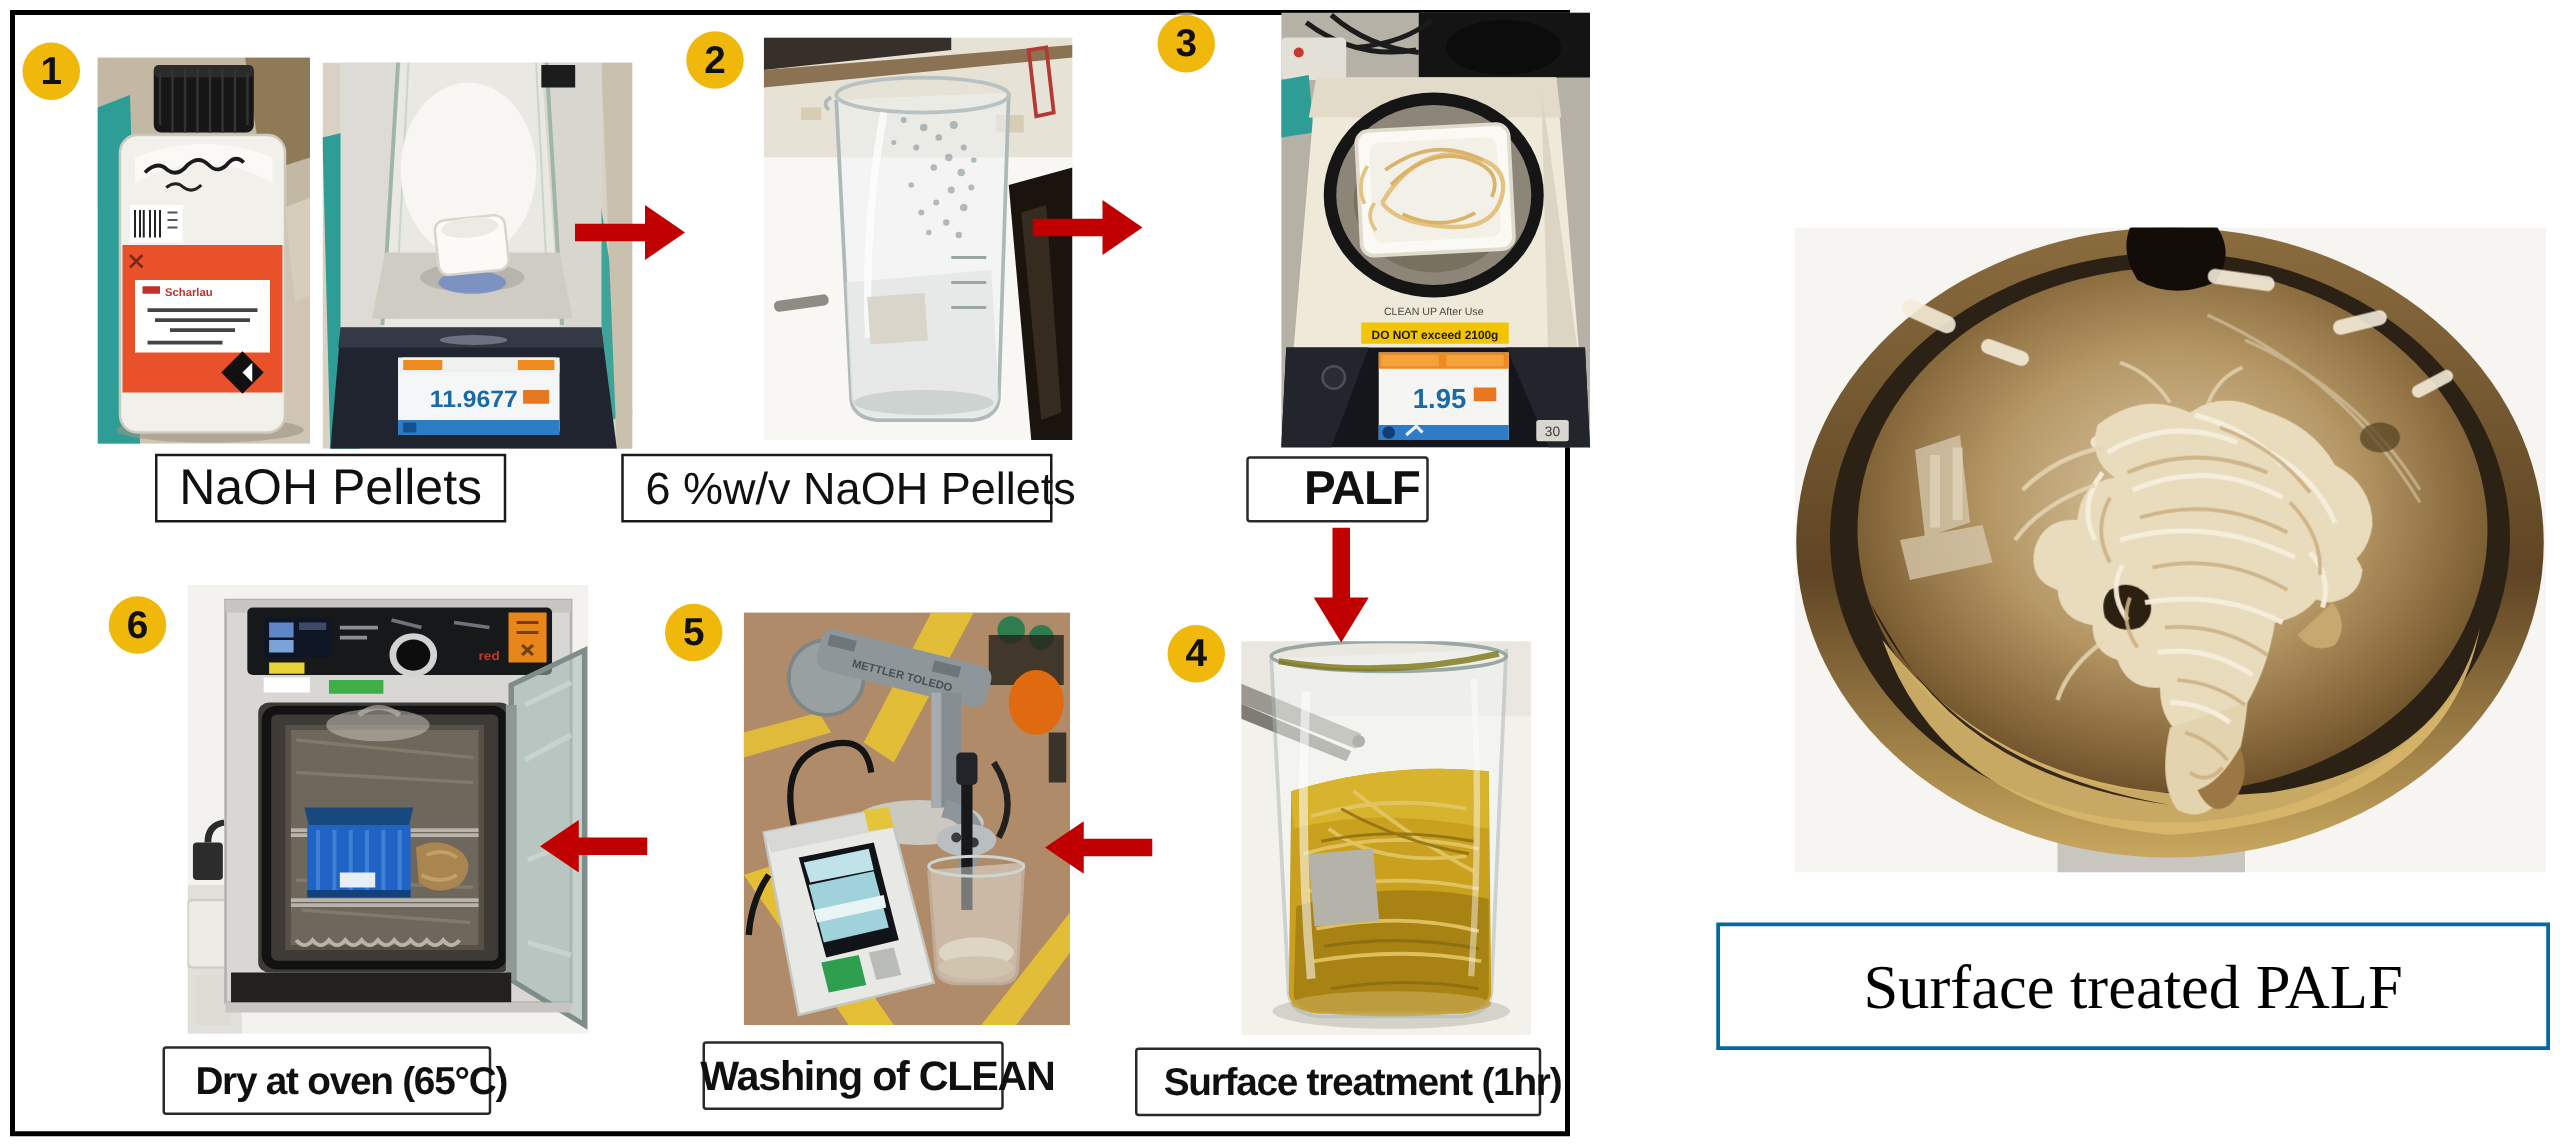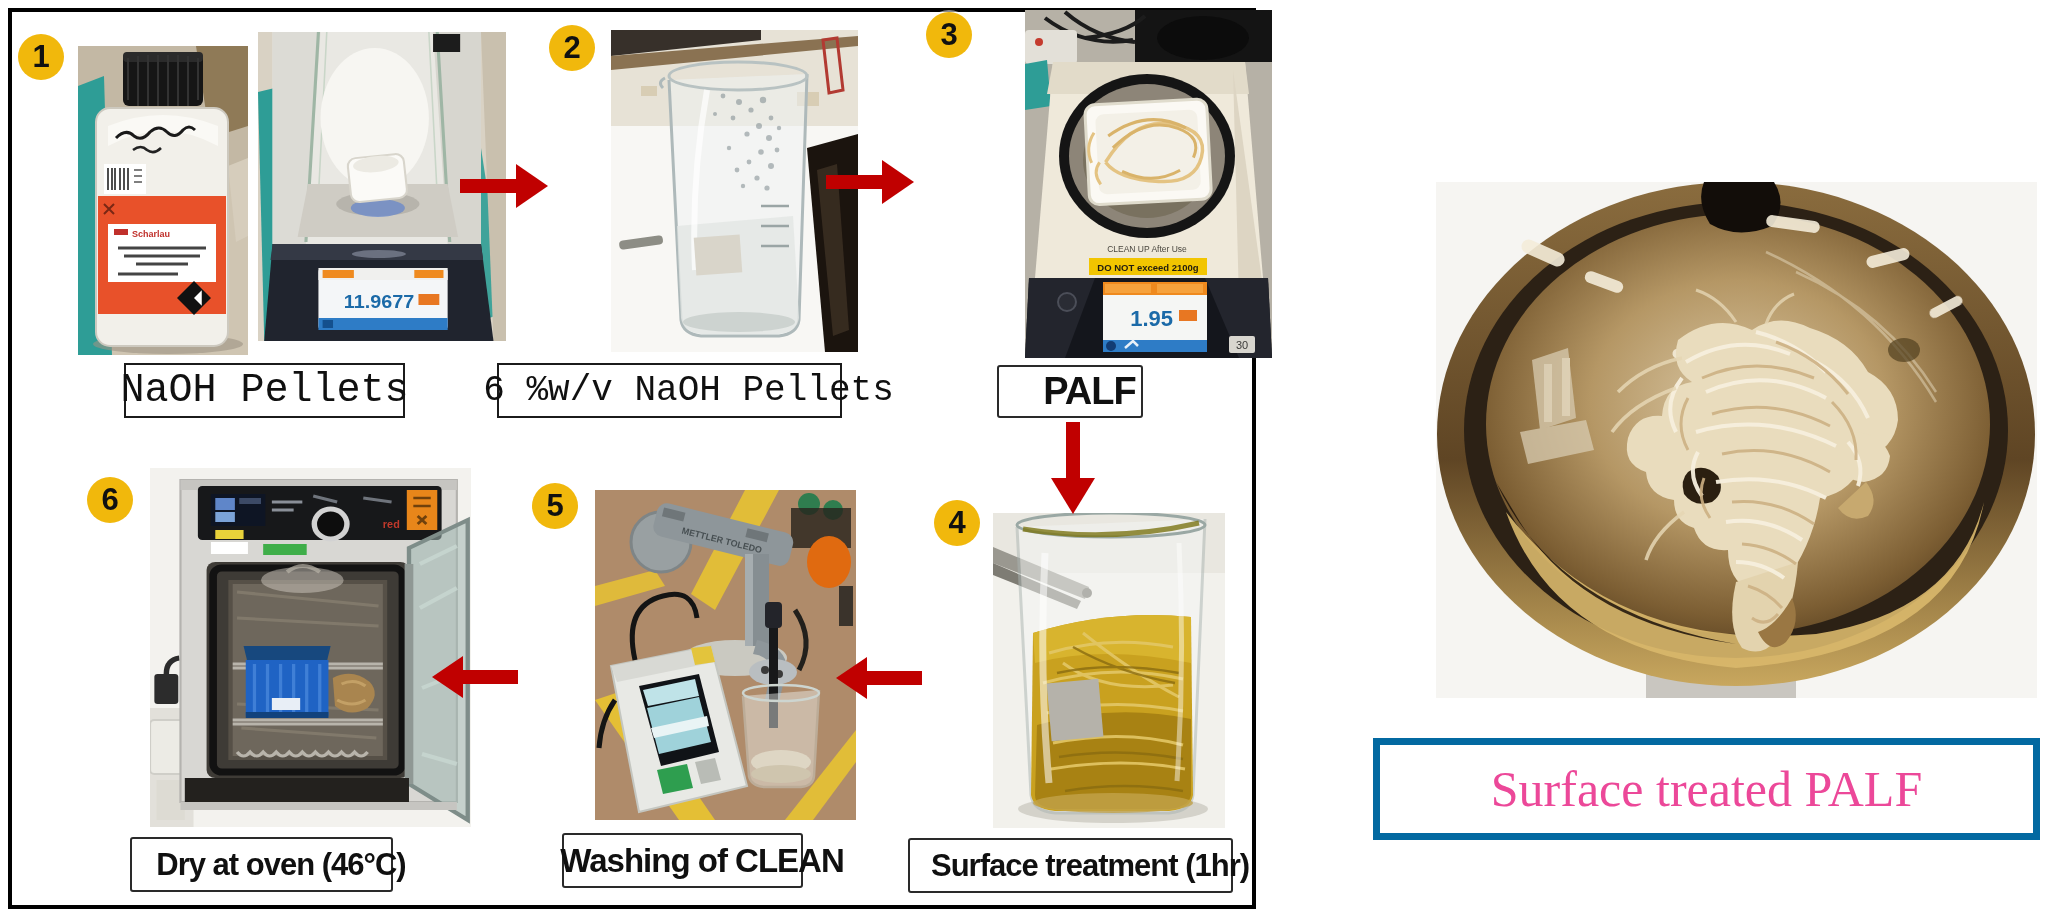--- a/index.html
+++ b/index.html
@@ -9,25 +9,25 @@
          box-sizing:border-box;background:#fff;}
   .photo{position:absolute;padding-left:48px;}
   .photo svg{display:block;width:100%;height:100%;}
   .badge{position:absolute;width:46px;height:46px;border-radius:50%;background:#F1B80C;
          display:flex;align-items:center;justify-content:center;
          font-weight:bold;font-size:31px;color:#111;z-index:5;
          box-shadow:0 0 0 2px rgba(255,255,255,.55);}
   .label-box{position:absolute;background:#fff;border:2px solid #1b1b1b;box-sizing:border-box;
              display:flex;align-items:center;justify-content:center;color:#101010;
              white-space:nowrap;z-index:4;}
-  .lb-reg{font-family:Liberation Mono, monospace;font-weight:400;}
+  .lb-reg{font-family:Liberation Sans, sans-serif;font-weight:400;}
   .lb-bold{font-family:"Liberation Sans",sans-serif;font-weight:700;letter-spacing:-1px;border-radius:3px;border-color:#2a2a2a;padding-left:39px;}
   .result-box{position:absolute;left:1373px;top:738px;width:667px;height:102px;background:#fff;
-              border:7px solid #0369a1;box-sizing:border-box;display:flex;align-items:center;justify-content:center;
-              font-family:"Liberation Serif",serif;font-size:50px;color:#ec4899;z-index:4;}
+              border:3px solid #0369a1;box-sizing:border-box;display:flex;align-items:center;justify-content:center;
+              font-family:"Liberation Serif",serif;font-size:50px;color:#000000;z-index:4;}
   .arrow{position:absolute;z-index:6;}
   .arrow svg{display:block;width:100%;height:100%;}
   .arr{fill:#C00000;}
 </style>
 </head>
 <body>
 
 <div class="canvas">
 
   <div class="panel"></div>
@@ -66,21 +66,21 @@
       <rect x="30" y="178" width="108" height="58" fill="#ffffff"></rect>
       <path d="M36 186 h14" stroke="#c0302b" stroke-width="6"></path>
       <text x="54" y="191" font-size="9" font-weight="bold" fill="#c0302b">Scharlau</text>
       <path d="M40 202 h88 M46 210 h76 M58 218 h52 M40 228 h60" stroke="#444" stroke-width="3"></path>
       <rect x="104" y="240" width="24" height="24" fill="#111" transform="rotate(45 116 252)"></rect>
       <polygon points="116,241 127,252 116,252" fill="#fff" transform="rotate(45 116 252)"></polygon>
       <path d="M26 158 l10 10 M26 168 l10 -10" stroke="#7a2714" stroke-width="2"></path>
     </svg>
   </div>
 
-  <div class="photo" style="left:210px;top:32px;width:248px;height:309px;">
+  <div class="photo" style="left:210px;top:50px;width:248px;height:309px;">
     <svg viewBox="0 0 238 309" preserveAspectRatio="none">
       <rect width="238" height="309" fill="#d9d2c4"></rect>
 
       <polygon points="0,60 16,56 28,309 6,309" fill="#2e9d96"></polygon>
       <polygon points="196,120 214,116 238,280 222,286" fill="#2e9d96" opacity=".9"></polygon>
       <polygon points="214,0 238,0 238,309 226,309" fill="#c9c0ae"></polygon>
 
       <rect x="14" y="0" width="200" height="212" fill="#e9e8e3"></rect>
       <polygon points="14,0 60,0 46,212 14,212" fill="#dcdbd5"></polygon>
       <polygon points="168,0 214,0 214,212 182,212" fill="#d7d6cf"></polygon>
@@ -393,21 +393,21 @@
         <polygon class="arr" points="0,21 31,0 31,42"></polygon>
         <rect class="arr" x="30" y="14" width="56" height="14"></rect>
       </svg>
   </div>
 
   <div class="label-box lb-reg" style="left:124px;top:363px;width:281px;height:55px;font-size:40px;">NaOH Pellets</div>
   <div class="label-box lb-reg" style="left:497px;top:363px;width:345px;height:55px;font-size:36px;padding-left:38px;">6 %w/v NaOH Pellets</div>
   <div class="label-box lb-bold" style="left:997px;top:365px;width:146px;height:53px;font-size:38px;">PALF</div>
   <div class="label-box lb-bold" style="left:908px;top:838px;width:325px;height:55px;font-size:31px;">Surface treatment (1hr)</div>
   <div class="label-box lb-bold" style="left:562px;top:833px;width:241px;height:55px;font-size:33px;">Washing of CLEAN</div>
-  <div class="label-box lb-bold" style="left:130px;top:837px;width:263px;height:55px;font-size:31px;">Dry at oven (46°C)</div>
+  <div class="label-box lb-bold" style="left:130px;top:837px;width:263px;height:55px;font-size:31px;">Dry at oven (65°C)</div>
 
   <div class="photo" style="left:1388px;top:182px;width:601px;height:516px;">
     <svg viewBox="0 0 601 516" preserveAspectRatio="none">
       <defs>
         <radialGradient id="bowlIn" cx="50%" cy="45%" r="65%">
           <stop offset="0%" stop-color="#d9c7a4"></stop>
           <stop offset="45%" stop-color="#b59765"></stop>
           <stop offset="78%" stop-color="#7c5e33"></stop>
           <stop offset="100%" stop-color="#4a3418"></stop>
         </radialGradient>

